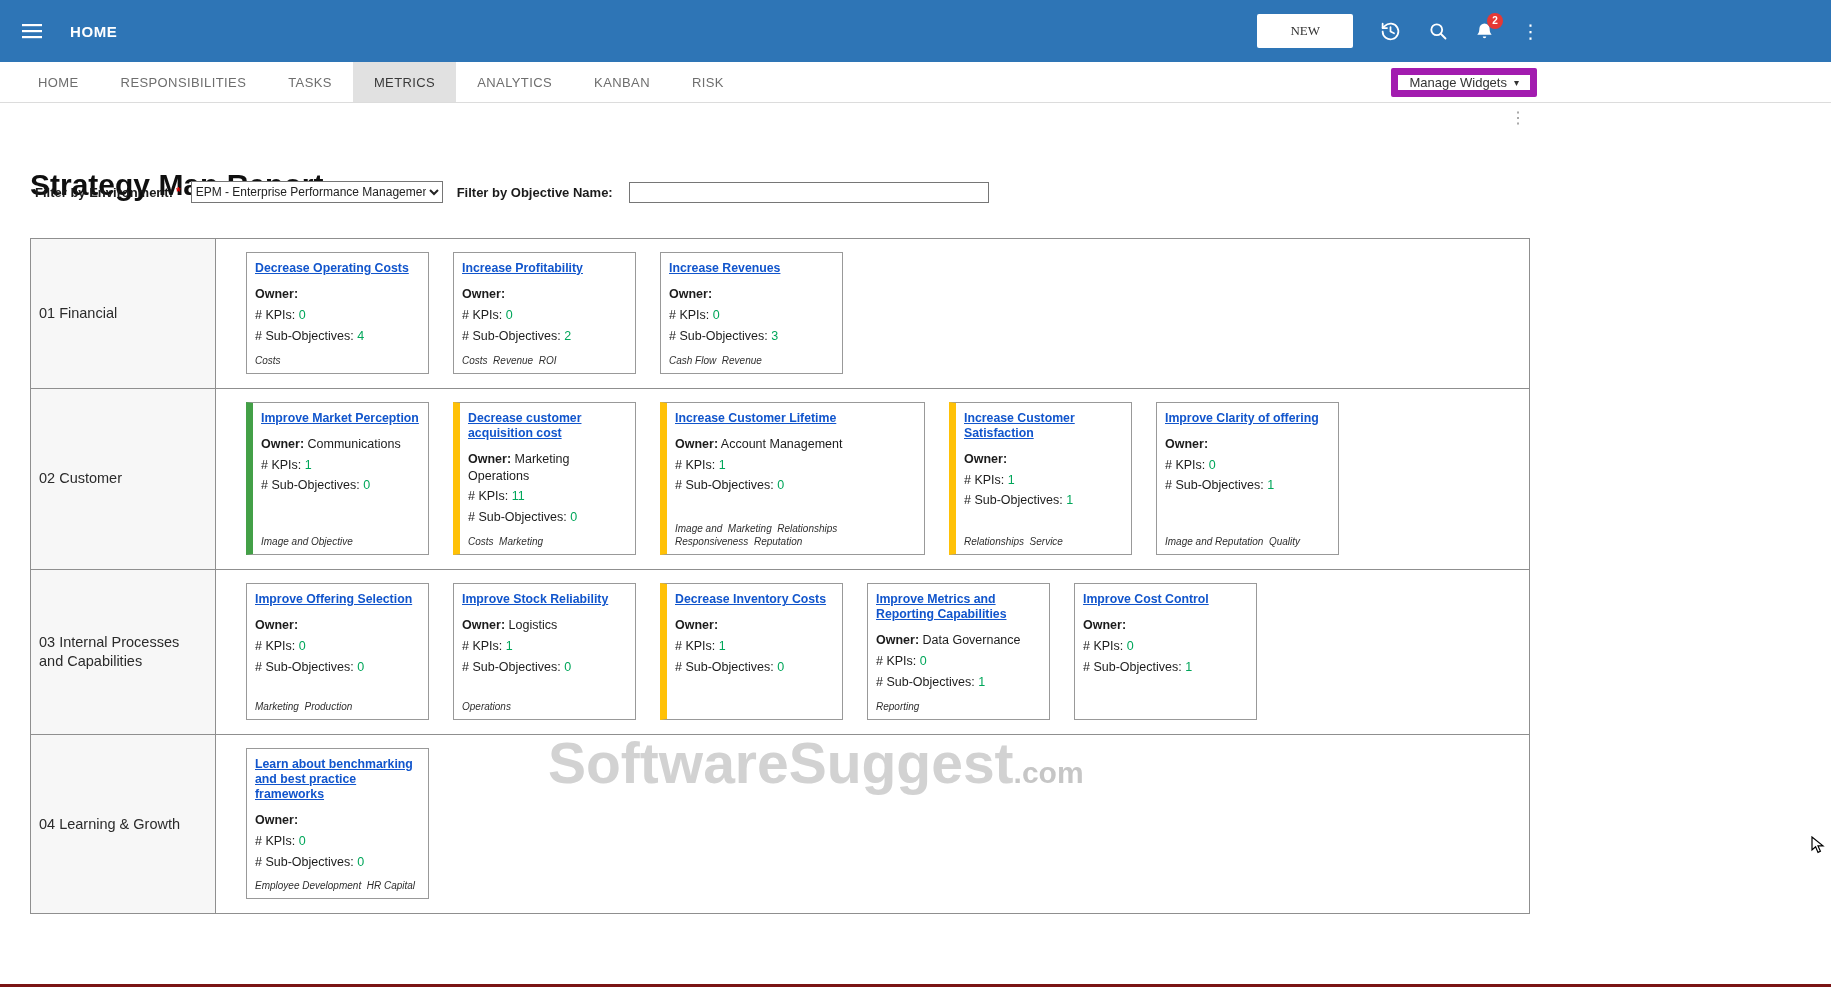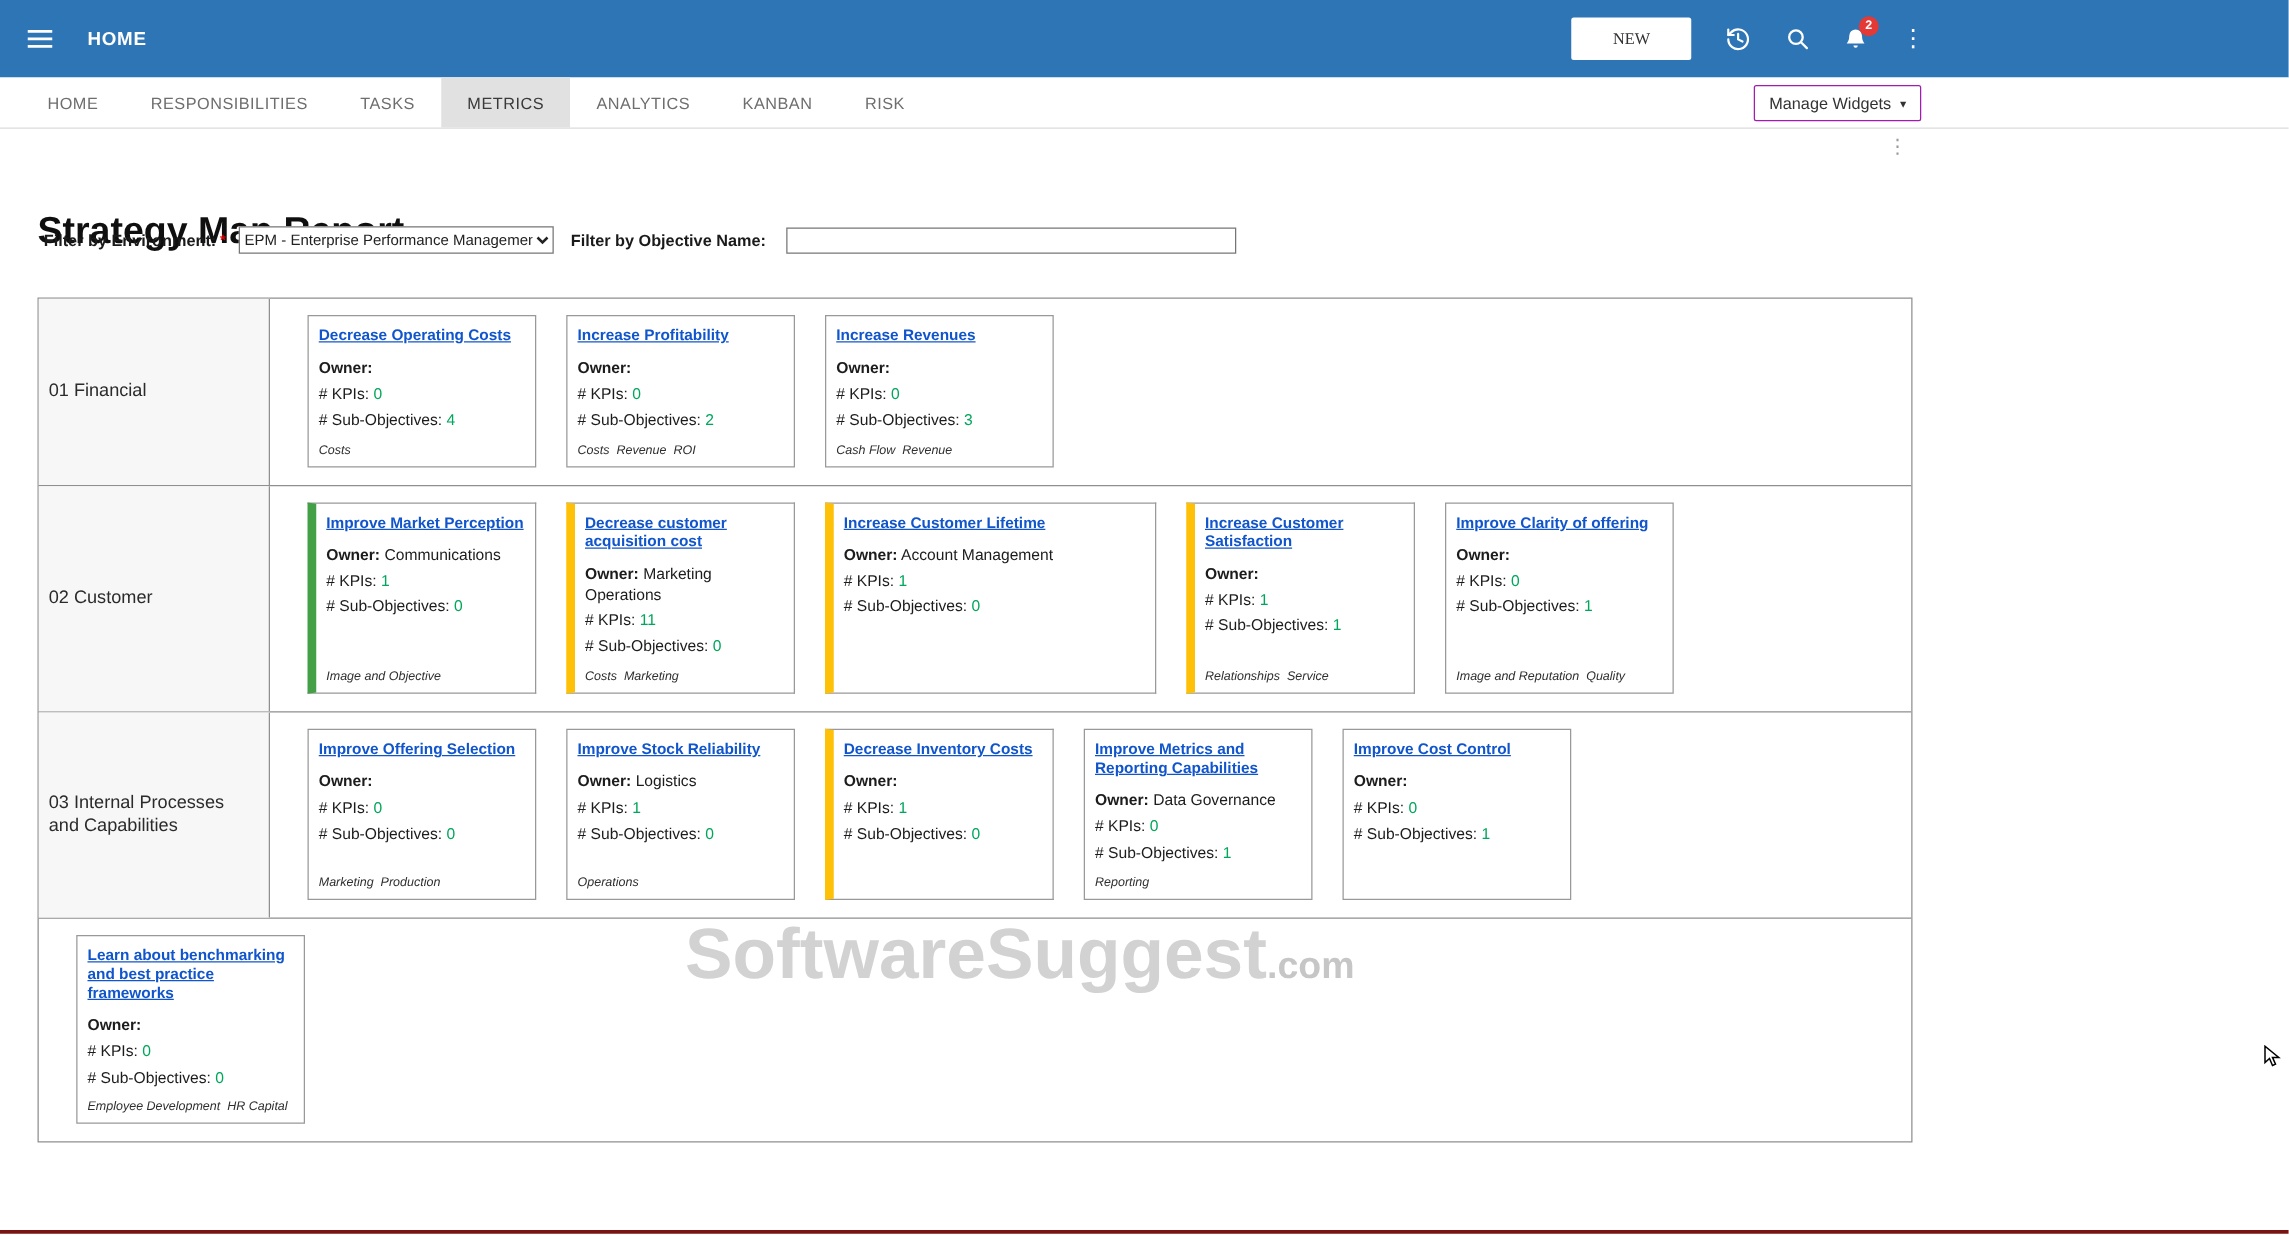--- a/index.html
+++ b/index.html
@@ -15,21 +15,21 @@
   .new-btn { background:#fff; border:none; border-radius:2px; color:#333; font-size:13px; padding:9px 33px; cursor:pointer; font-family:Liberation Serif, serif; }
   .bell-wrap { position:relative; }
   .badge { position:absolute; top:-8px; right:-9px; min-width:16px; height:16px; border-radius:8px; background:var(--badge-red,#E53935); color:#fff; font-size:10px; font-weight:700; line-height:16px; text-align:center; padding:0 3px; }
   .kebab-glyph { color:#fff; font-size:19px; line-height:1; cursor:pointer; }
 
   
   .tabbar { position:absolute; top:62px; left:0; width:100%; height:41px; background:#fff; border-bottom:1px solid #dcdcdc; }
   .tab-list { display:flex; height:100%; padding-left:17px; }
   .tab { display:flex; align-items:center; padding:0 21px; font-size:13px; color:#6e6e6e; letter-spacing:.4px; cursor:pointer; white-space:nowrap; }
   .tab.active { background:#e1e1e1; color:#3a3a3a; }
-  .manage-widgets { position:absolute; right:294px; top:6px; height:29px; background:#fff; border:1px solid #a21caf; border-radius:2px; font-size:13px; color:#333; padding:0 11px; cursor:pointer; font-family:inherit; display:flex; align-items:center; gap:7px; }
+  .manage-widgets { position:absolute; right:294px; top:6px; height:29px; background:#fff; border:7px solid #a21caf; border-radius:2px; font-size:13px; color:#333; padding:0 11px; cursor:pointer; font-family:inherit; display:flex; align-items:center; gap:7px; }
   .caret { font-size:10px; color:#333; }
 
   .widget-kebab { position:absolute; right:305px; top:110px; color:#9a9a9a; font-size:16px; line-height:1; cursor:pointer; }
 
   
   .page-title { position:absolute; left:30px; top:124px; font-size:30px; font-weight:700; color:#0f0f0f;margin-top:44px; }
   .filters { position:absolute; left:35px; top:181px; display:flex; align-items:center; font-size:13px; color:#1a1a1a; }
   .flabel { font-weight:700; white-space:nowrap; }
   .req { color:#e00000; font-size:12px; vertical-align:top; margin-left:3px; }
   .env-select { margin-left:10px; width:252px; height:22px; font-size:12px; font-family:inherit; color:#222; border:1px solid #767676; background:#fff; }
@@ -168,20 +168,21 @@
           <div class="line"><span class="lab">Owner:</span> <span>Marketing Operations</span></div>
           <div class="line"><span># KPIs:</span> <span class="num">11</span></div>
           <div class="line"><span># Sub-Objectives:</span> <span class="num">0</span></div>
           <div class="tags">Costs  Marketing</div>
         </div>
         <div class="card wide accented" style="--accent: #FFC107;">
           <a class="card-title">Increase Customer Lifetime</a>
           <div class="line"><span class="lab">Owner:</span> <span>Account Management</span></div>
           <div class="line"><span># KPIs:</span> <span class="num">1</span></div>
           <div class="line"><span># Sub-Objectives:</span> <span class="num">0</span></div>
+          <div class="tags">Image and  Marketing  Relationships  Responsiveness  Reputation</div>
         </div>
         <div class="card accented" style="--accent: #FFC107;">
           <a class="card-title">Increase Customer Satisfaction</a>
           <div class="line"><span class="lab">Owner:</span> <span></span></div>
           <div class="line"><span># KPIs:</span> <span class="num">1</span></div>
           <div class="line"><span># Sub-Objectives:</span> <span class="num">1</span></div>
           <div class="tags">Relationships  Service</div>
         </div>
         <div class="card">
           <a class="card-title">Improve Clarity of offering</a>
@@ -226,20 +227,21 @@
         <div class="card">
           <a class="card-title">Improve Cost Control</a>
           <div class="line"><span class="lab">Owner:</span> <span></span></div>
           <div class="line"><span># KPIs:</span> <span class="num">0</span></div>
           <div class="line"><span># Sub-Objectives:</span> <span class="num">1</span></div>
           <div class="tags"></div>
         </div>
       </div>
     </div>
     <div class="srow">
+      <div class="rlabel">04 Learning &amp; Growth</div>
       <div class="rcards">
         <div class="card">
           <a class="card-title">Learn about benchmarking and best practice frameworks</a>
           <div class="line"><span class="lab">Owner:</span> <span></span></div>
           <div class="line"><span># KPIs:</span> <span class="num">0</span></div>
           <div class="line"><span># Sub-Objectives:</span> <span class="num">0</span></div>
           <div class="tags">Employee Development  HR Capital</div>
         </div>
       </div>
     </div>

